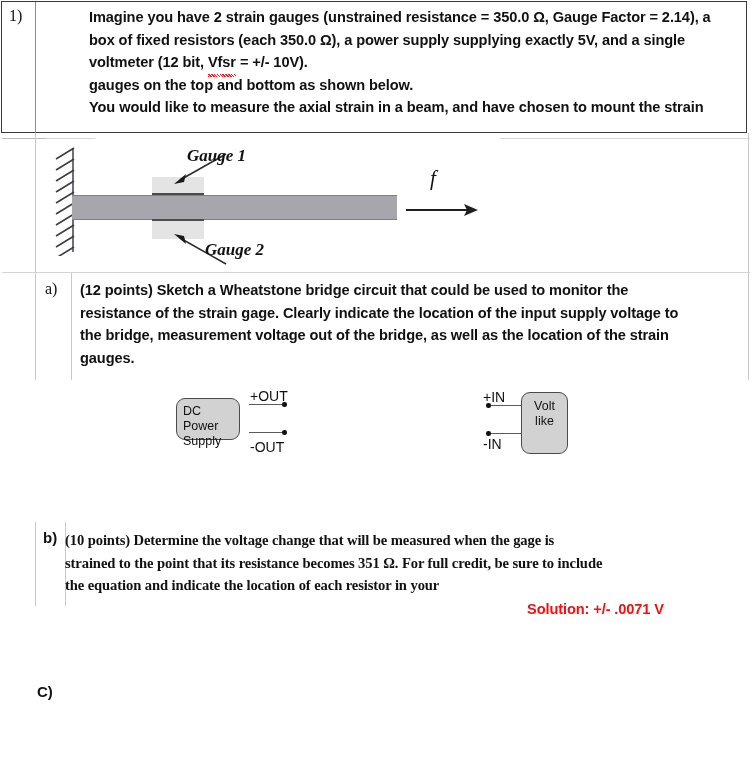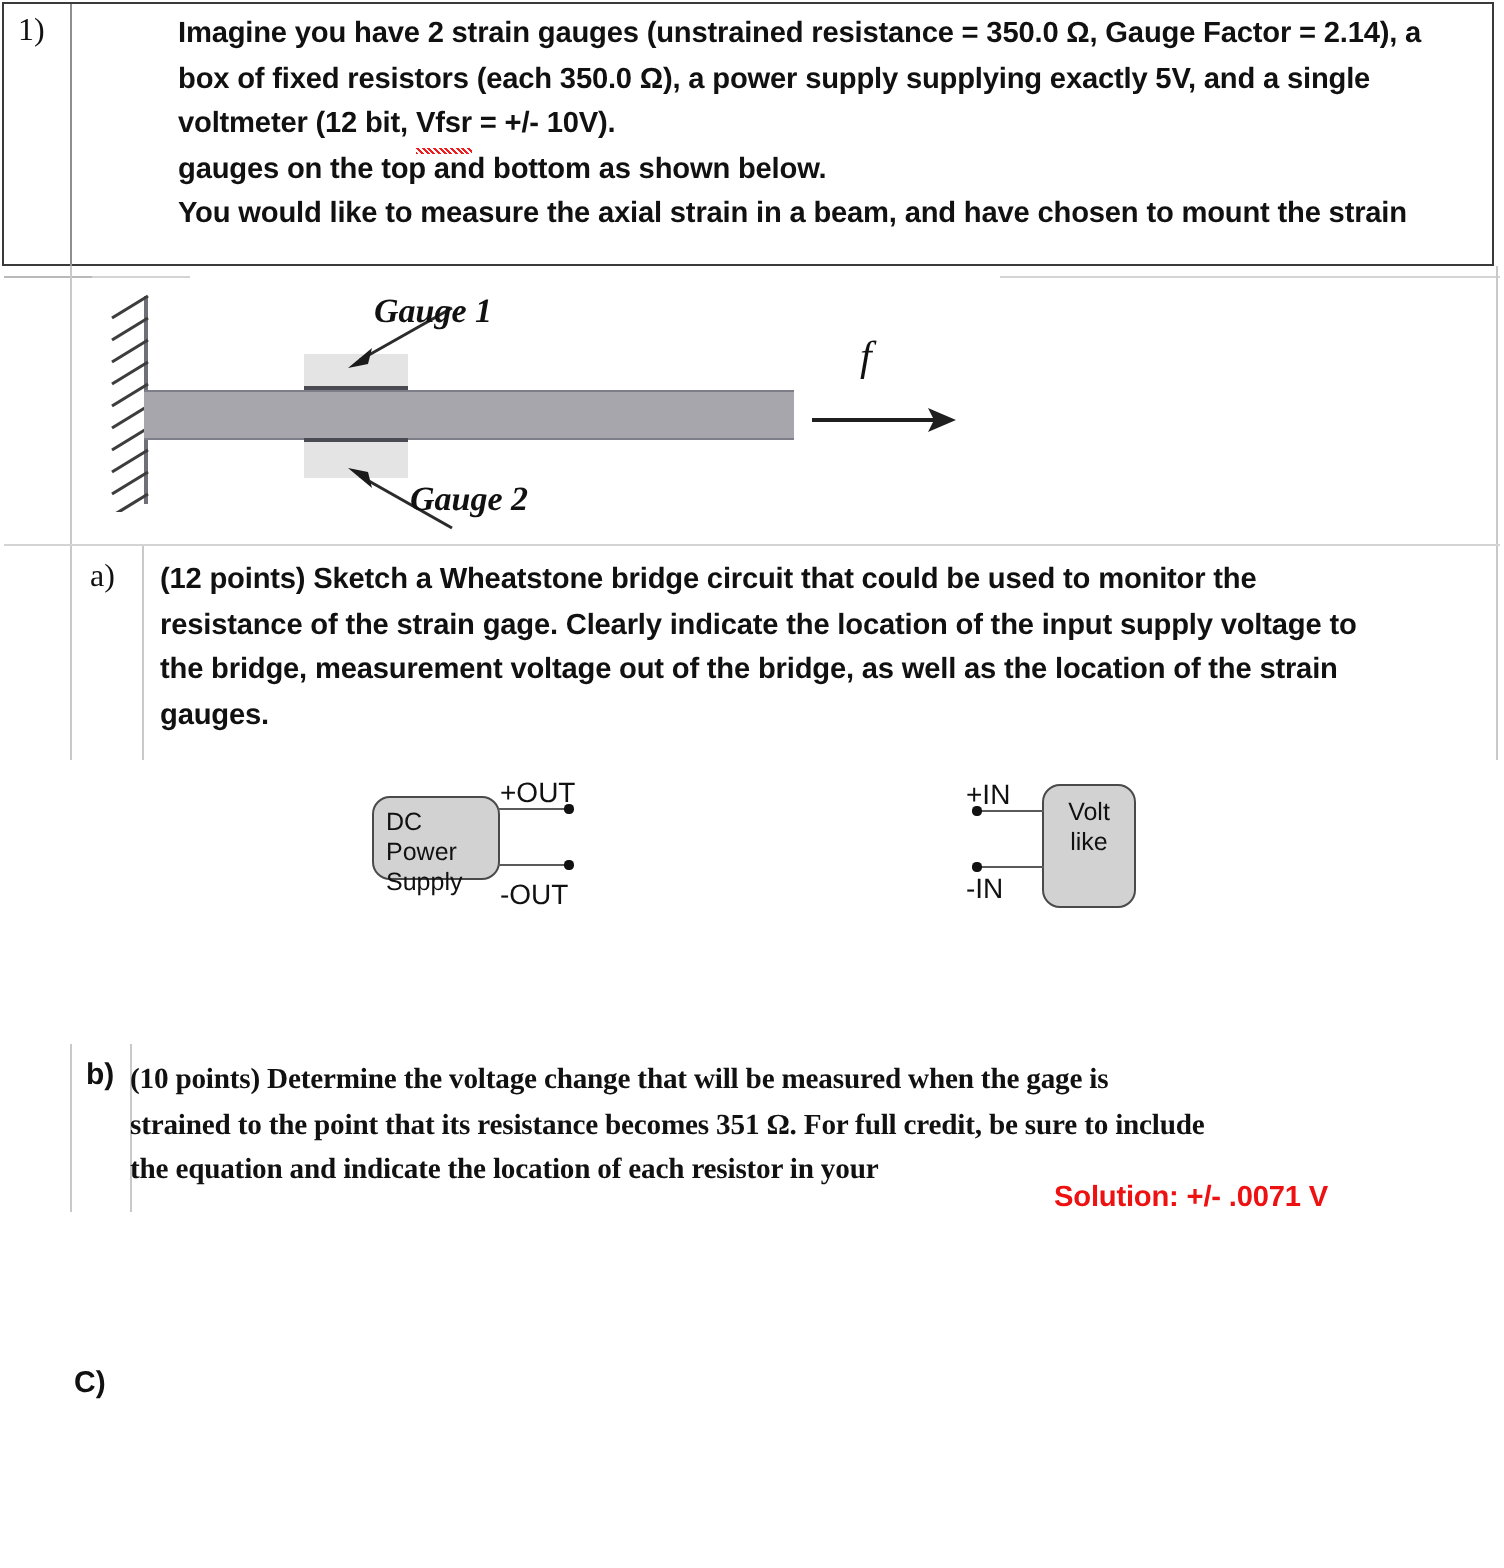--- a/index.html
+++ b/index.html
@@ -62,20 +62,21 @@
     font-weight: 600;
     color: #111;
   }
   .sub-label.serif {
     font-family: "Liberation Serif", serif;
     font-size: 16px;
     font-weight: 400;
   }
   .soln {
     color: #ee1111;
+    margin-top: 10px;
   }
   .squiggle {
     position: relative;
     display: inline-block;
   }
   .squiggle::after {
     content: "";
     position: absolute;
     left: 0; right: 0;
     bottom: -3px;
@@ -241,21 +242,21 @@
 
   <div class="sub-label serif" style="left:45px; top:280px;">a)</div>
 
   <div class="para" style="left:80px; top:279px; width:665px;">
     <div>(12 points) Sketch a Wheatstone bridge circuit that could be used to monitor the</div>
     <div>resistance of the strain gage.  Clearly indicate the location of the input supply voltage to</div>
     <div>the bridge, measurement voltage out of the bridge, as well as the location of the strain</div>
     <div>gauges.</div>
   </div>
 
-  <div class="inst" style="left:186px; top:398px; width:64px; height:42px;">
+  <div class="inst" style="left:176px; top:398px; width:64px; height:42px;">
     <div>DC Power</div>
     <div>Supply</div>
   </div>
   <div class="wire" style="left:249px; top:404px; width:35px;"></div>
   <div class="node" style="left:282px; top:402px;"></div>
   <div class="term-label" style="left:250px; top:388px;">+OUT</div>
 
   <div class="wire" style="left:249px; top:432px; width:35px;"></div>
   <div class="node" style="left:282px; top:430px;"></div>
   <div class="term-label" style="left:250px; top:439px;">-OUT</div>

